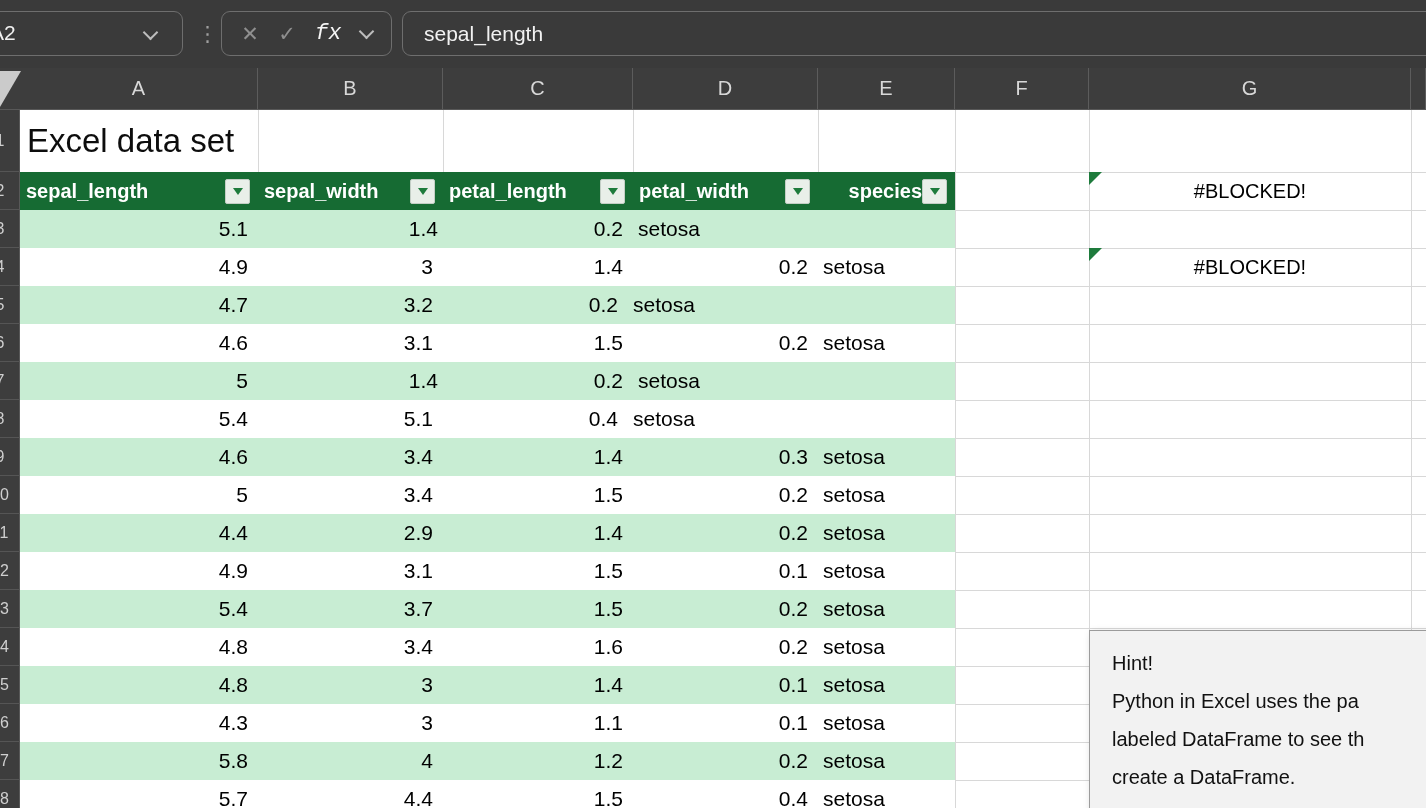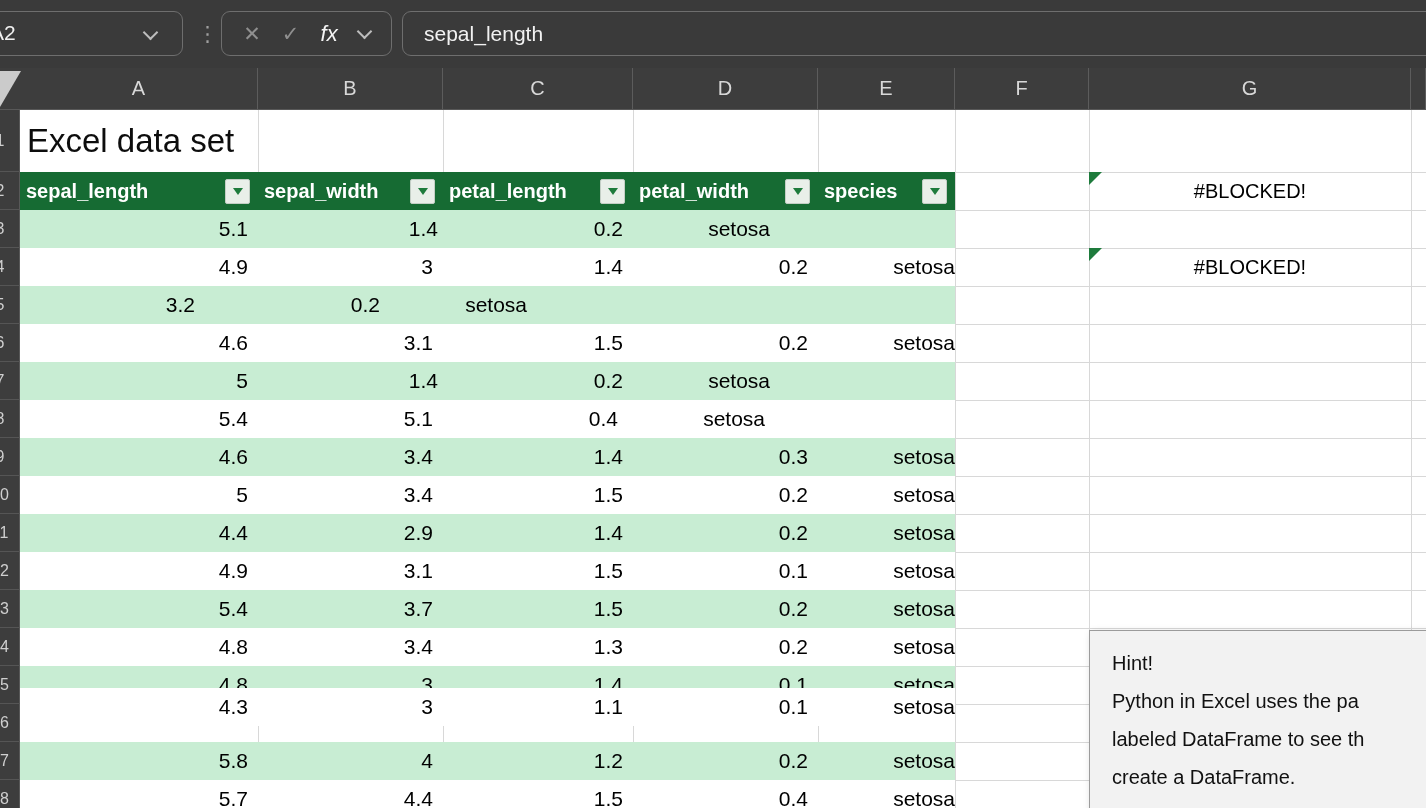--- a/index.html
+++ b/index.html
@@ -16,21 +16,21 @@
   }
   .chev{display:inline-block;width:9px;height:9px;border-right:2px solid #bdbdbd;border-bottom:2px solid #bdbdbd;transform:rotate(45deg);}
   .name-box .chev{position:absolute;right:26px;top:15px;}
   .kebab{position:absolute;left:197px;top:0;height:68px;line-height:68px;color:#9f9f9f;font-size:21px;}
   .fx-group{
     position:absolute;left:221px;top:11px;width:171px;height:45px;box-sizing:border-box;
     border:1.5px solid #6e6e6e;border-radius:9px;display:flex;align-items:center;
     justify-content:space-evenly;
   }
   .ic{color:#8f8f8f;font-size:21px;}
-  .fx{color:#f5f5f5;font-size:22px;font-family:Liberation Sans, sans-serif;font-style:italic;}
+  .fx{color:#f5f5f5;font-size:22px;font-family:Liberation Mono, monospace;font-style:italic;}
   .fx-group .chev{margin-top:-5px;}
   .formula-box{
     position:absolute;left:402px;top:11px;width:1050px;height:45px;box-sizing:border-box;
     border:1.5px solid #6e6e6e;border-radius:9px;display:flex;align-items:center;
     padding-left:21px;color:#f2f2f2;font-size:21px;
   }
   
   .colheads{position:absolute;left:0;top:68px;width:100%;height:42px;background:#3d3d3d;border-bottom:1px solid #585858;z-index:9;box-sizing:border-box;}
   .col-h{position:absolute;top:0;height:41px;line-height:41px;text-align:center;color:#d8d8d8;font-size:20px;border-right:1px solid #5c5c5c;box-sizing:border-box;}
   .corner-tri{position:absolute;left:0;top:3px;width:0;height:0;border-top:36px solid #cbcbcb;border-right:21px solid transparent;z-index:2;}
@@ -48,21 +48,21 @@
   .thead{background:var(--green-header);}
   .green{background:var(--green-band);}
   .white{background:#ffffff;}
   .th{display:flex;align-items:center;justify-content:space-between;box-sizing:border-box;
       padding:0 8px 0 6px;color:#ffffff;font-weight:bold;font-size:20px;}
   .filter-btn{width:23px;height:23px;background:#e9efe9;border:1px solid #c3cec5;border-radius:2px;
       display:flex;align-items:center;justify-content:center;flex:0 0 auto;}
   .filter-arrow{width:0;height:0;border-left:5px solid transparent;border-right:5px solid transparent;border-top:7px solid var(--flag-green);}
   .td{box-sizing:border-box;font-size:21px;line-height:38px;color:#000;}
   .td.num{text-align:right;padding-right:10px;}
-  .td.text{text-align:right;padding-left:5px;}
+  .td.text{text-align:left;padding-left:5px;}
   
   .blocked{position:absolute;left:1089px;width:322px;height:38px;z-index:3;display:flex;
       align-items:center;justify-content:center;font-size:20px;color:#000;}
   .flag{position:absolute;left:0;top:0;width:0;height:0;border-top:13px solid var(--flag-green);border-right:13px solid transparent;}
   
   .hint{position:absolute;left:1089px;top:520px;width:430px;height:220px;background:#f2f2f2;
       border:1px solid #9b9b9b;z-index:6;padding:13px 0 0 22px;box-sizing:border-box;
       font-size:20px;color:#111;box-shadow:3px 3px 8px rgba(0,0,0,0.22);}
   .hint div{line-height:38px;white-space:nowrap;}
 </style>
@@ -203,41 +203,42 @@
           <div class="filter-btn">
             <div class="filter-arrow"></div>
           </div>
         </div>
         <div class="th" style="width: 185px;">
           <span>petal_width</span>
           <div class="filter-btn">
             <div class="filter-arrow"></div>
           </div>
         </div>
-        <div class="th" style="width: 137px;">
+        <div class="th" style="width: 137px; justify-content: flex-end;">
           <span>species</span>
           <div class="filter-btn">
             <div class="filter-arrow"></div>
           </div>
         </div>
       </div>
       <div class="trow green" style="top: 38px;">
         <div class="td num" style="width: 238px;">5.1</div>
         <div class="td num" style="width: 190px;">1.4</div>
         <div class="td num" style="width: 185px;">0.2</div>
         <div class="td text" style="width: 137px;">setosa</div>
       </div>
       <div class="trow white" style="top: 76px;">
         <div class="td num" style="width: 238px;">4.9</div>
         <div class="td num" style="width: 185px;">3</div>
         <div class="td num" style="width: 190px;">1.4</div>
         <div class="td num" style="width: 185px;">0.2</div>
         <div class="td text" style="width: 137px;">setosa</div>
       </div>
       <div class="trow green" style="top: 114px;">
+        <div class="td num" style="width: 238px;">4.7</div>
         <div class="td num" style="width: 185px;">3.2</div>
         <div class="td num" style="width: 185px;">0.2</div>
         <div class="td text" style="width: 137px;">setosa</div>
       </div>
       <div class="trow white" style="top: 152px;">
         <div class="td num" style="width: 238px;">4.6</div>
         <div class="td num" style="width: 185px;">3.1</div>
         <div class="td num" style="width: 190px;">1.5</div>
         <div class="td num" style="width: 185px;">0.2</div>
         <div class="td text" style="width: 137px;">setosa</div>
@@ -285,32 +286,32 @@
       <div class="trow green" style="top: 418px;">
         <div class="td num" style="width: 238px;">5.4</div>
         <div class="td num" style="width: 185px;">3.7</div>
         <div class="td num" style="width: 190px;">1.5</div>
         <div class="td num" style="width: 185px;">0.2</div>
         <div class="td text" style="width: 137px;">setosa</div>
       </div>
       <div class="trow white" style="top: 456px;">
         <div class="td num" style="width: 238px;">4.8</div>
         <div class="td num" style="width: 185px;">3.4</div>
-        <div class="td num" style="width: 190px;">1.3</div>
+        <div class="td num" style="width: 190px;">1.6</div>
         <div class="td num" style="width: 185px;">0.2</div>
         <div class="td text" style="width: 137px;">setosa</div>
       </div>
       <div class="trow green" style="top: 494px;">
         <div class="td num" style="width: 238px;">4.8</div>
         <div class="td num" style="width: 185px;">3</div>
         <div class="td num" style="width: 190px;">1.4</div>
         <div class="td num" style="width: 185px;">0.1</div>
         <div class="td text" style="width: 137px;">setosa</div>
       </div>
-      <div class="trow white" style="top: 516px;">
+      <div class="trow white" style="top: 532px;">
         <div class="td num" style="width: 238px;">4.3</div>
         <div class="td num" style="width: 185px;">3</div>
         <div class="td num" style="width: 190px;">1.1</div>
         <div class="td num" style="width: 185px;">0.1</div>
         <div class="td text" style="width: 137px;">setosa</div>
       </div>
       <div class="trow green" style="top: 570px;">
         <div class="td num" style="width: 238px;">5.8</div>
         <div class="td num" style="width: 185px;">4</div>
         <div class="td num" style="width: 190px;">1.2</div>

